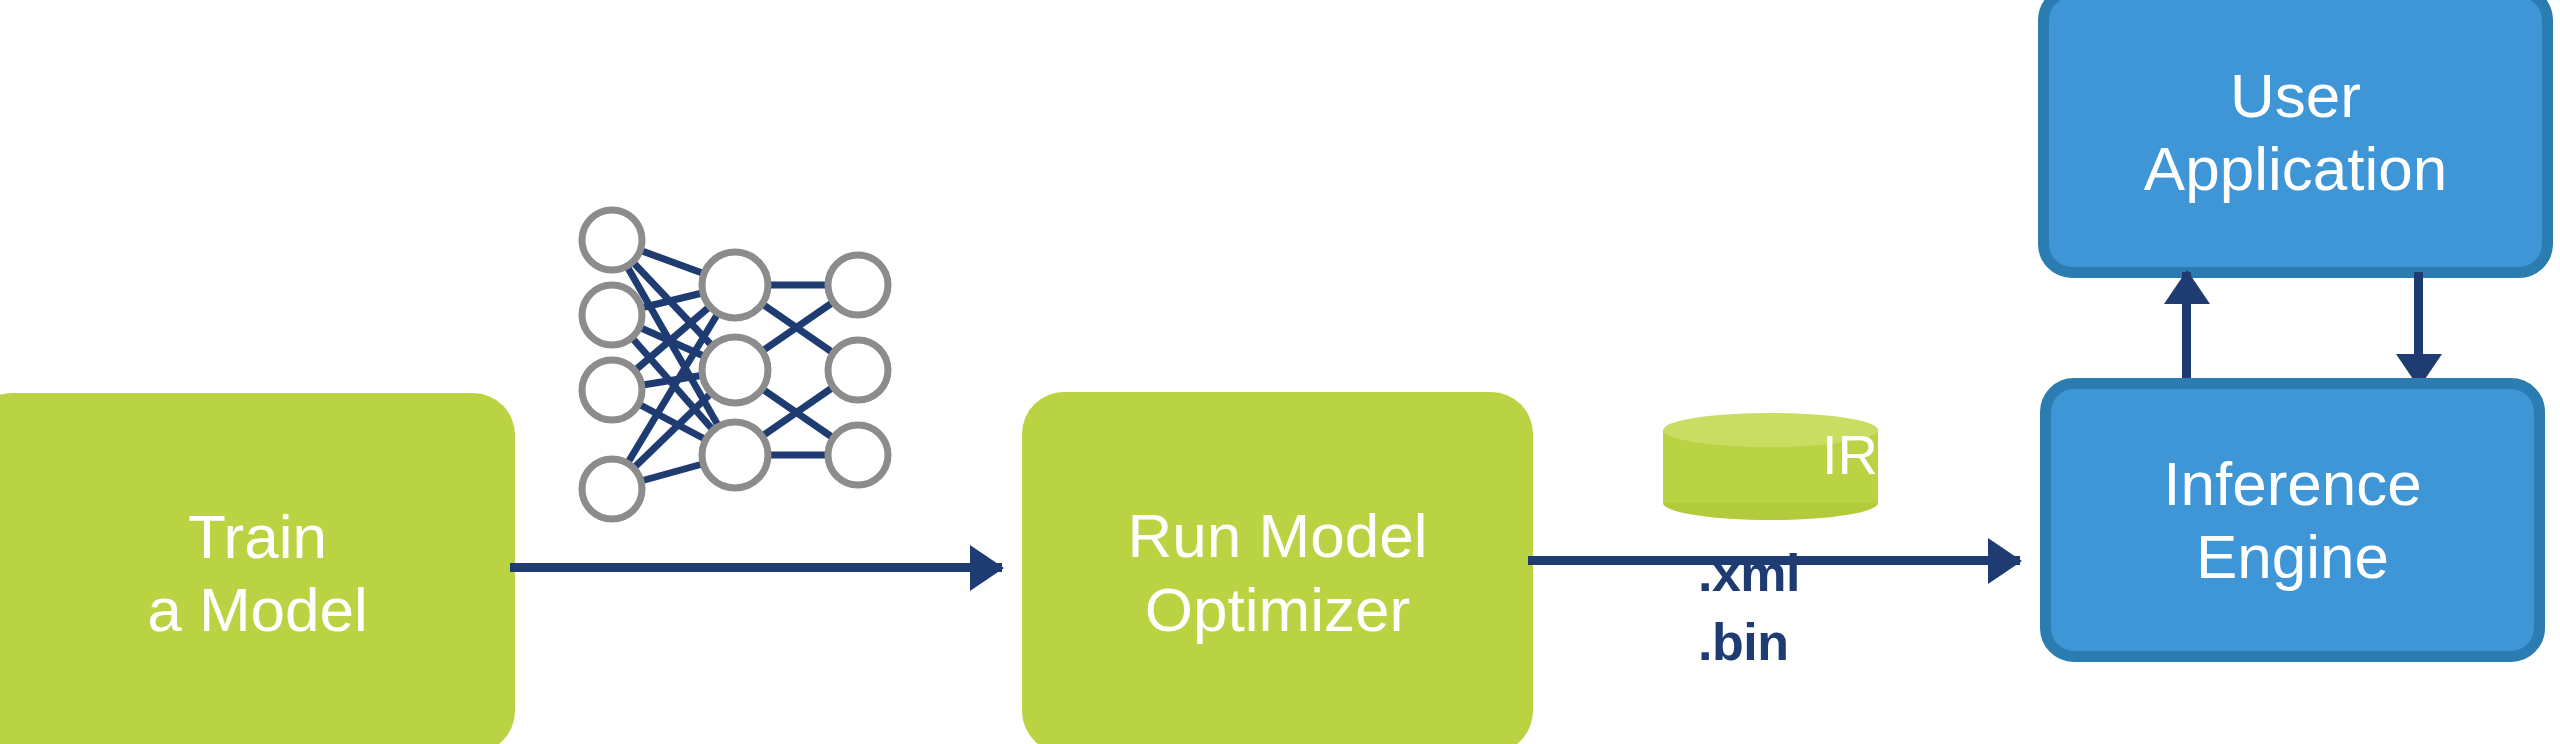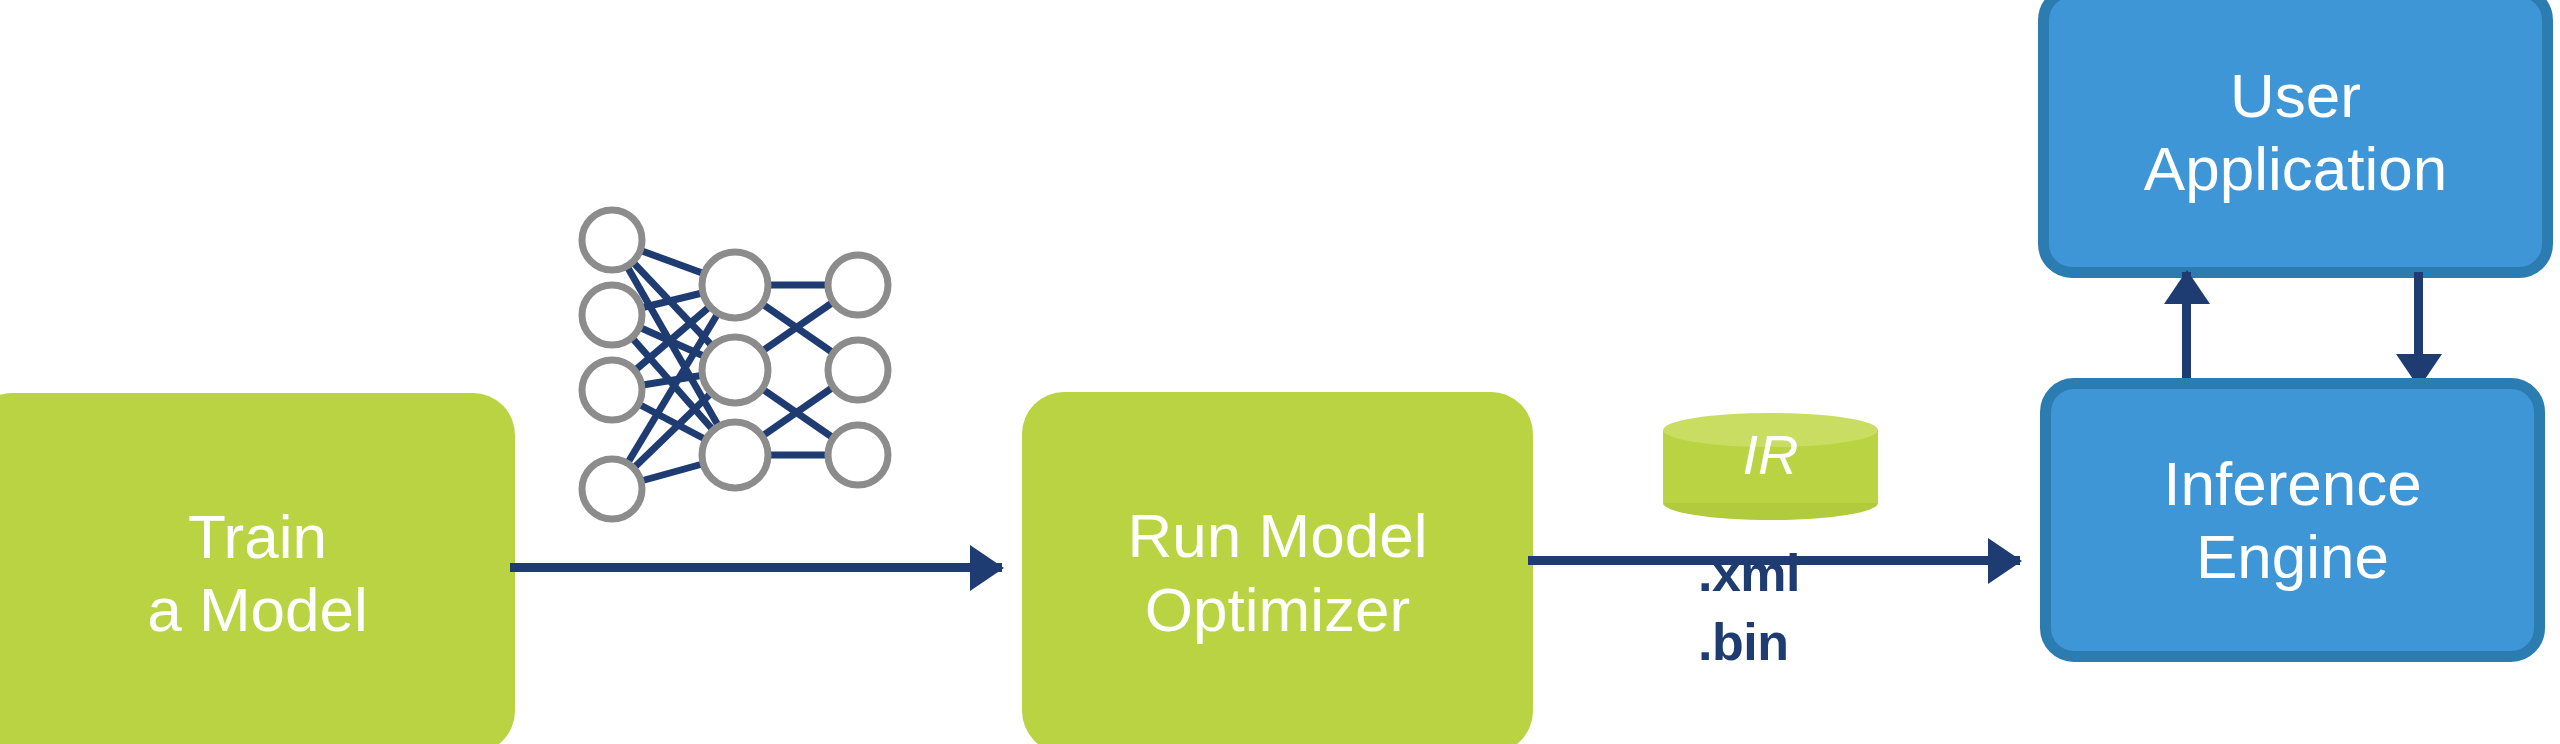--- a/index.html
+++ b/index.html
@@ -130,26 +130,25 @@
     left: 0; bottom: 0;
     width: 100%;
     height: 34px;
     background: #b2cb3c;
     border-radius: 50% / 50%;
   }
   #ir-cylinder .cyl-label {
     position: absolute;
     left: 0; top: 14px;
     width: 100%;
-    text-align: center;
+    text-align: right;
     color: #ffffff;
     font-size: 56px;
     font-weight: 400;
     line-height: 1;
-    font-style: italic;
   }
 
   
   .file-label {
     position: absolute;
     color: #1f3c72;
     font-size: 52px;
     font-weight: bold;
     line-height: 1;
     letter-spacing: -0.5px;

